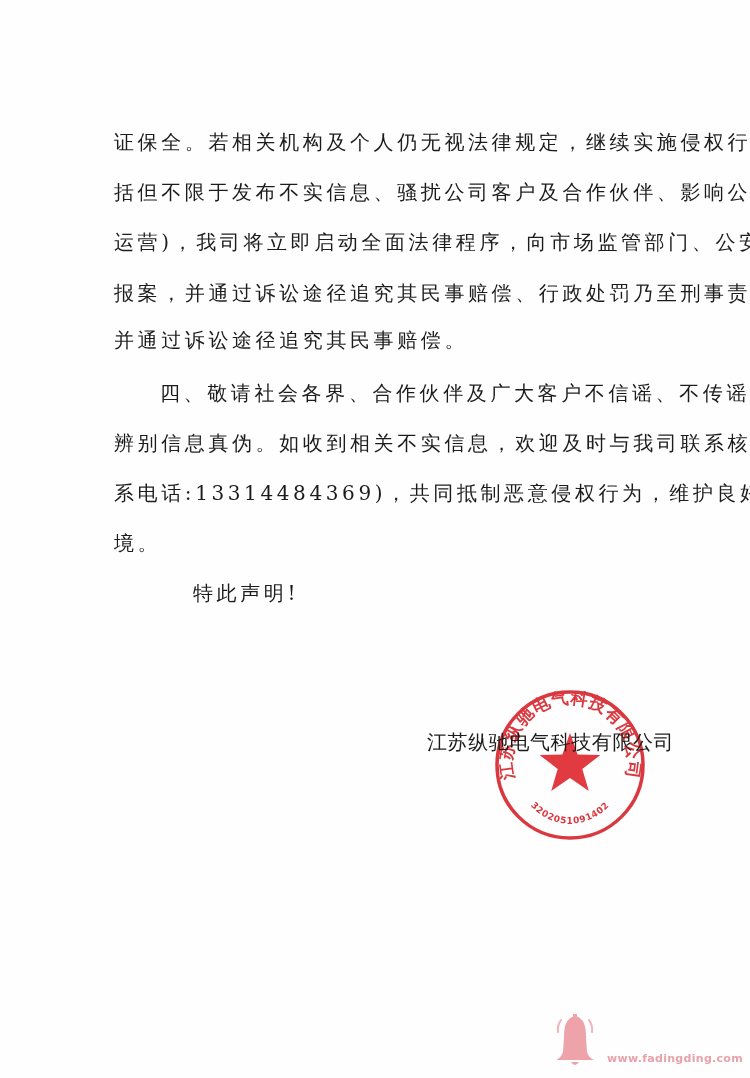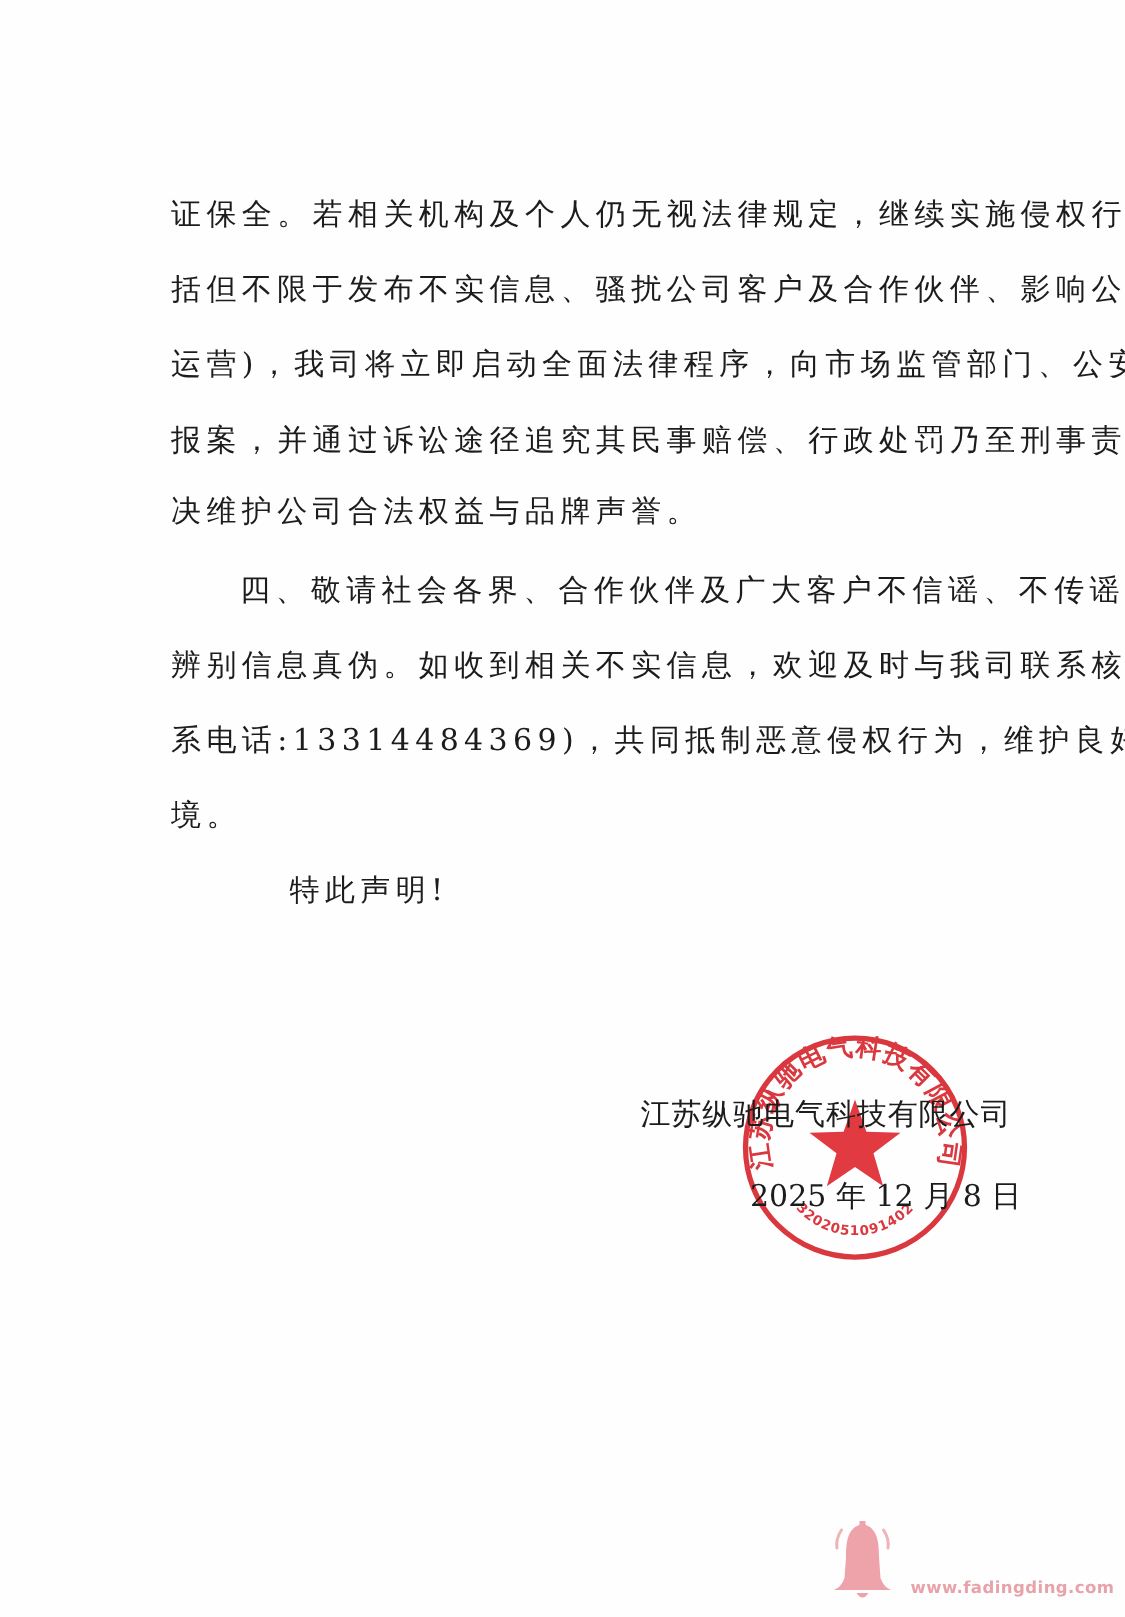--- a/index.html
+++ b/index.html
@@ -71,21 +71,21 @@
   </style>
 </head>
 <body>
 
 <div class="page">
 
   <div class="line" style="top:129px;">证保全。若相关机构及个人仍无视法律规定，继续实施侵权行为(包</div>
   <div class="line" style="top:179px;">括但不限于发布不实信息、骚扰公司客户及合作伙伴、影响公司正常</div>
   <div class="line" style="top:229px;">运营)，我司将立即启动全面法律程序，向市场监管部门、公安机关</div>
   <div class="line" style="top:280px;">报案，并通过诉讼途径追究其民事赔偿、行政处罚乃至刑事责任，坚</div>
-  <div class="line" style="top:327px;">决维护公司合法权益与品牌声誉。</div>
+  <div class="line" style="top:327px;">并通过诉讼途径追究其民事赔偿。</div>
 
   <div class="line indent" style="top:380px;">四、敬请社会各界、合作伙伴及广大客户不信谣、不传谣，理性</div>
   <div class="line" style="top:430px;">辨别信息真伪。如收到相关不实信息，欢迎及时与我司联系核实(联</div>
   <div class="line" style="top:480px;">系电话:13314484369)，共同抵制恶意侵权行为，维护良好的商业环</div>
   <div class="line" style="top:530px;">境。</div>
 
   <div class="line indent" style="top:580px;margin-left:33px;">特此声明!</div>
 
   <svg class="seal" viewBox="0 0 154 154">
     <defs>
@@ -96,21 +96,20 @@
     <text font-size="17" fill="#d8282f" font-weight="bold" font-family="DejaVu Sans, sans-serif" letter-spacing="1">
       <textPath href="#sealArc" startOffset="50%" text-anchor="middle">江苏纵驰电气科技有限公司</textPath>
     </text>
     <polygon fill="#e02a32" points="77,45 84.6,66.5 107.4,67.1 89.3,80.9 95.8,102.9 77,90 58.2,102.9 64.7,80.9 46.6,67.1 69.4,66.5"></polygon>
     <text font-size="9" fill="#d8282f" font-weight="bold" font-family="DejaVu Sans, sans-serif" letter-spacing="0.6">
       <textPath href="#codeArc" startOffset="50%" text-anchor="middle">3202051091402</textPath>
     </text>
   </svg>
 
   <div class="signature" style="left:427px; top:729px; letter-spacing:0.6px;">江苏纵驰电气科技有限公司</div>
-  <div class="signature" style="left:500px; top:784px;">2025 年 12 月 8 日</div>
 
   <div class="watermark">
     <svg width="50" height="58" viewBox="0 0 50 58" style="position:absolute;left:0;top:0;">
       <path d="M8 8 Q4 14 5 20" stroke="#eeb4ba" stroke-width="2" fill="none" stroke-linecap="round"></path>
       <path d="M36 8 Q40 14 39 20" stroke="#eeb4ba" stroke-width="2" fill="none" stroke-linecap="round"></path>
       <path d="M22 4 C12 6 11 16 11 26 L10 40 Q8 46 3 48 L41 48 Q36 46 34 40 L33 26 C33 16 32 6 22 4 Z" fill="#eea3ab"></path>
       <rect x="20" y="2" width="4" height="4" fill="#eea3ab"></rect>
       <path d="M18 50 Q22 56 26 50 Z" fill="#eea3ab"></path>
     </svg>
     <span class="watermark-text">www.fadingding.com</span>

